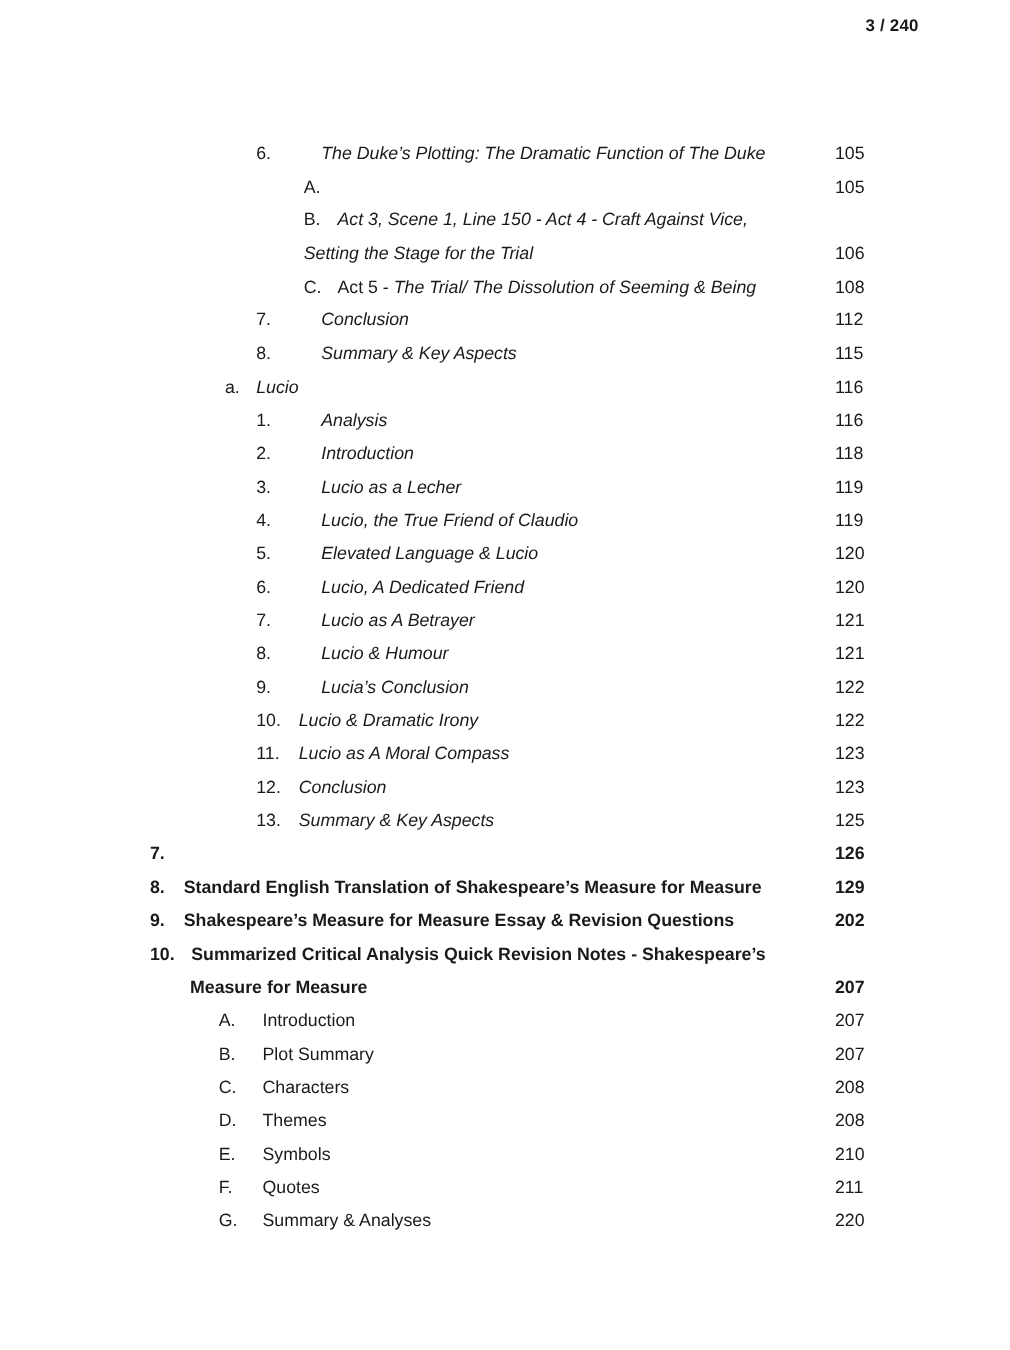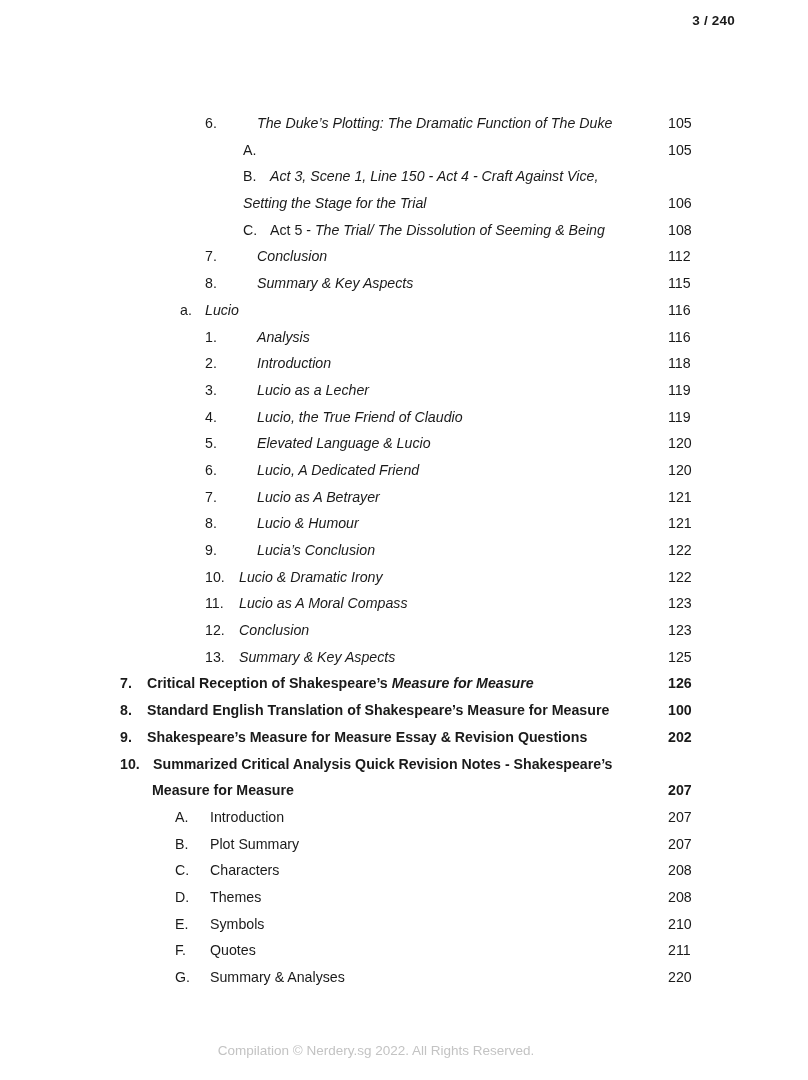--- a/index.html
+++ b/index.html
@@ -222,27 +222,26 @@
         <span class="label italic">Conclusion</span>
         <span class="pagenum">123</span>
       </div>
       <div class="toc-row lv-num2">
         <span class="marker">13.</span>
         <span class="label italic">Summary &amp; Key Aspects</span>
         <span class="pagenum">125</span>
       </div>
       <div class="toc-row lv-top bold">
         <span class="marker">7.</span>
-        <span class="label"><span class="roman">Critical Reception of Shakespeare’s </span><em>Measure for Measure</em></span>
         <span class="pagenum">126</span>
       </div>
       <div class="toc-row lv-top bold">
         <span class="marker">8.</span>
         <span class="label">Standard English Translation of Shakespeare’s Measure for Measure</span>
-        <span class="pagenum">100</span>
+        <span class="pagenum">129</span>
       </div>
       <div class="toc-row lv-top bold">
         <span class="marker">9.</span>
         <span class="label">Shakespeare’s Measure for Measure Essay &amp; Revision Questions</span>
         <span class="pagenum">202</span>
       </div>
       <div class="toc-row lv-top-wide bold">
         <span class="marker">10.</span>
         <span class="label">Summarized Critical Analysis Quick Revision Notes - Shakespeare’s</span>
       </div>
@@ -280,15 +279,14 @@
         <span class="label">Quotes</span>
         <span class="pagenum">211</span>
       </div>
       <div class="toc-row lv-upper2">
         <span class="marker">G.</span>
         <span class="label">Summary &amp; Analyses</span>
         <span class="pagenum">220</span>
       </div>
     </div>
 
-  <div class="footer">Compilation © Nerdery.sg 2022. All Rights Reserved.</div>
 
 </div>
 
 </body></html>

